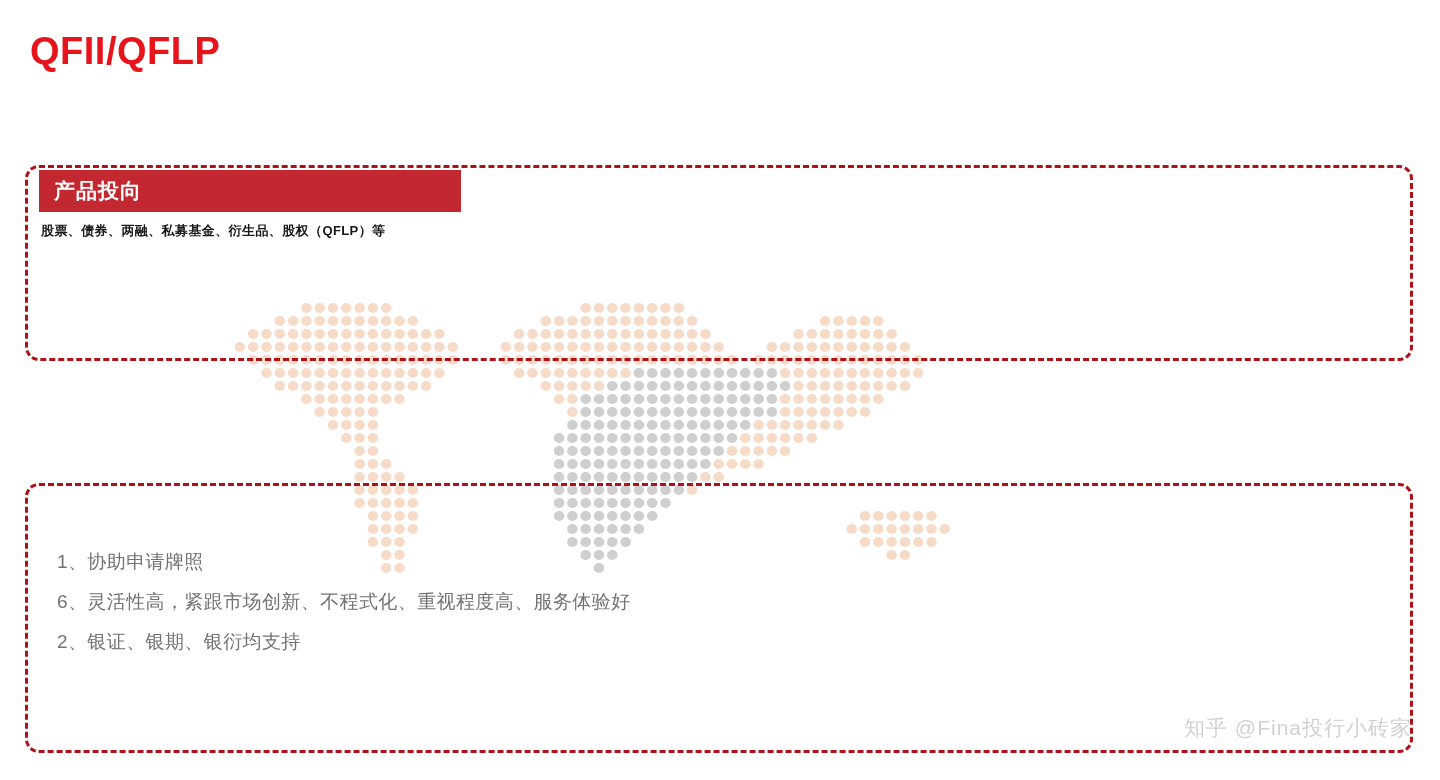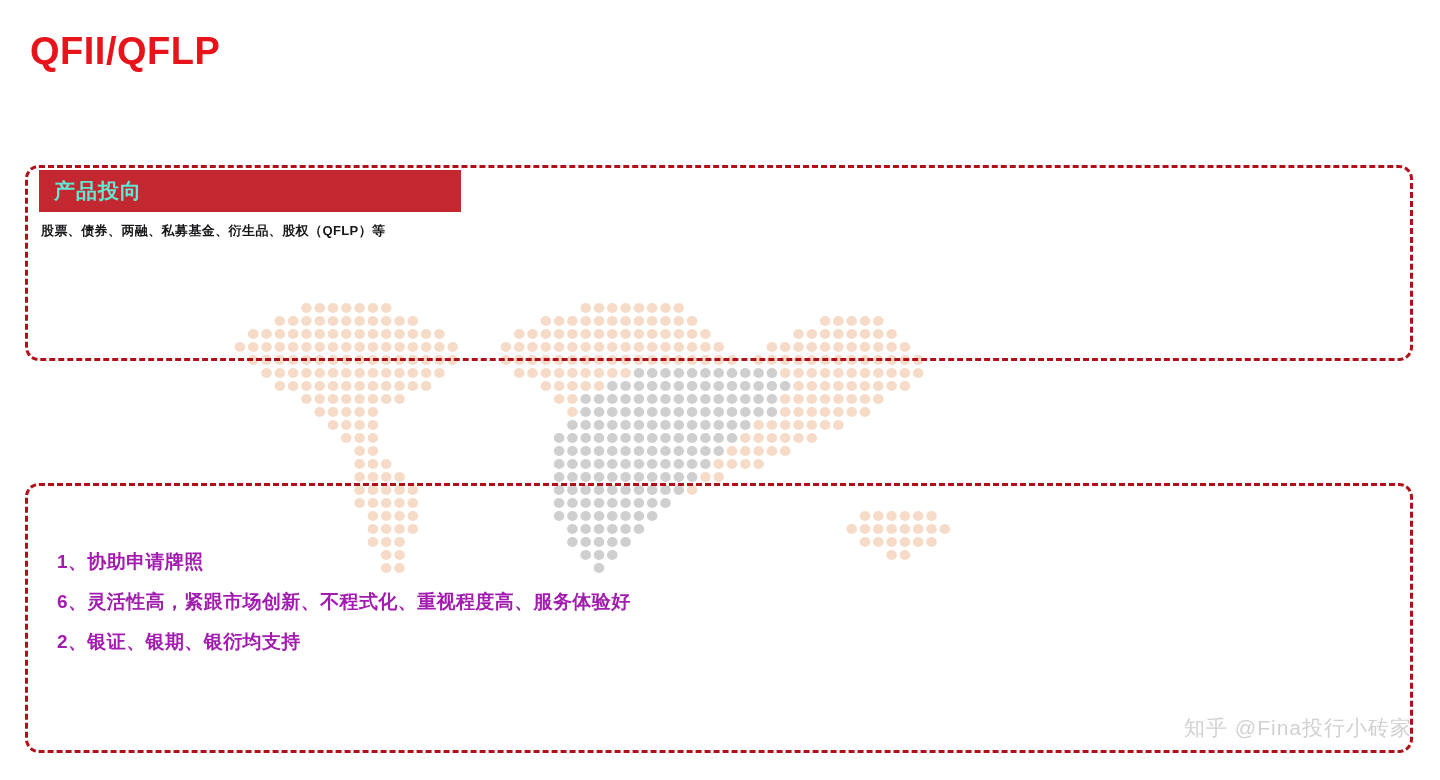--- a/index.html
+++ b/index.html
@@ -70,21 +70,21 @@
     left: 14px;
     top: 5px;
     width: 422px;
     height: 42px;
     background: #C3272F;
     display: flex;
     align-items: center;
     z-index: 6;
   }
   .panel-header-text {
-    color: #5eead4;
+    color: #ffffff;
     font-size: 21px;
     font-weight: bold;
     margin-left: 15px;
     letter-spacing: 1px;
     white-space: nowrap;
   }
 
   .panel-body {
     position: absolute;
     left: 16px;
@@ -100,22 +100,22 @@
     letter-spacing: 0.4px;
   }
 
   .service-list {
     list-style: none;
     margin: 0;
     padding: 0;
   }
   .service-list li {
     font-size: 19px;
-    font-weight: bold;
-    color: #a21caf;
+    font-weight: normal;
+    color: #737373;
     white-space: nowrap;
     letter-spacing: 0.4px;
     margin-left: 16px;
     margin-bottom: 0;
     height: 40px;
     line-height: 40px;
   }
 
   
   #watermark {

